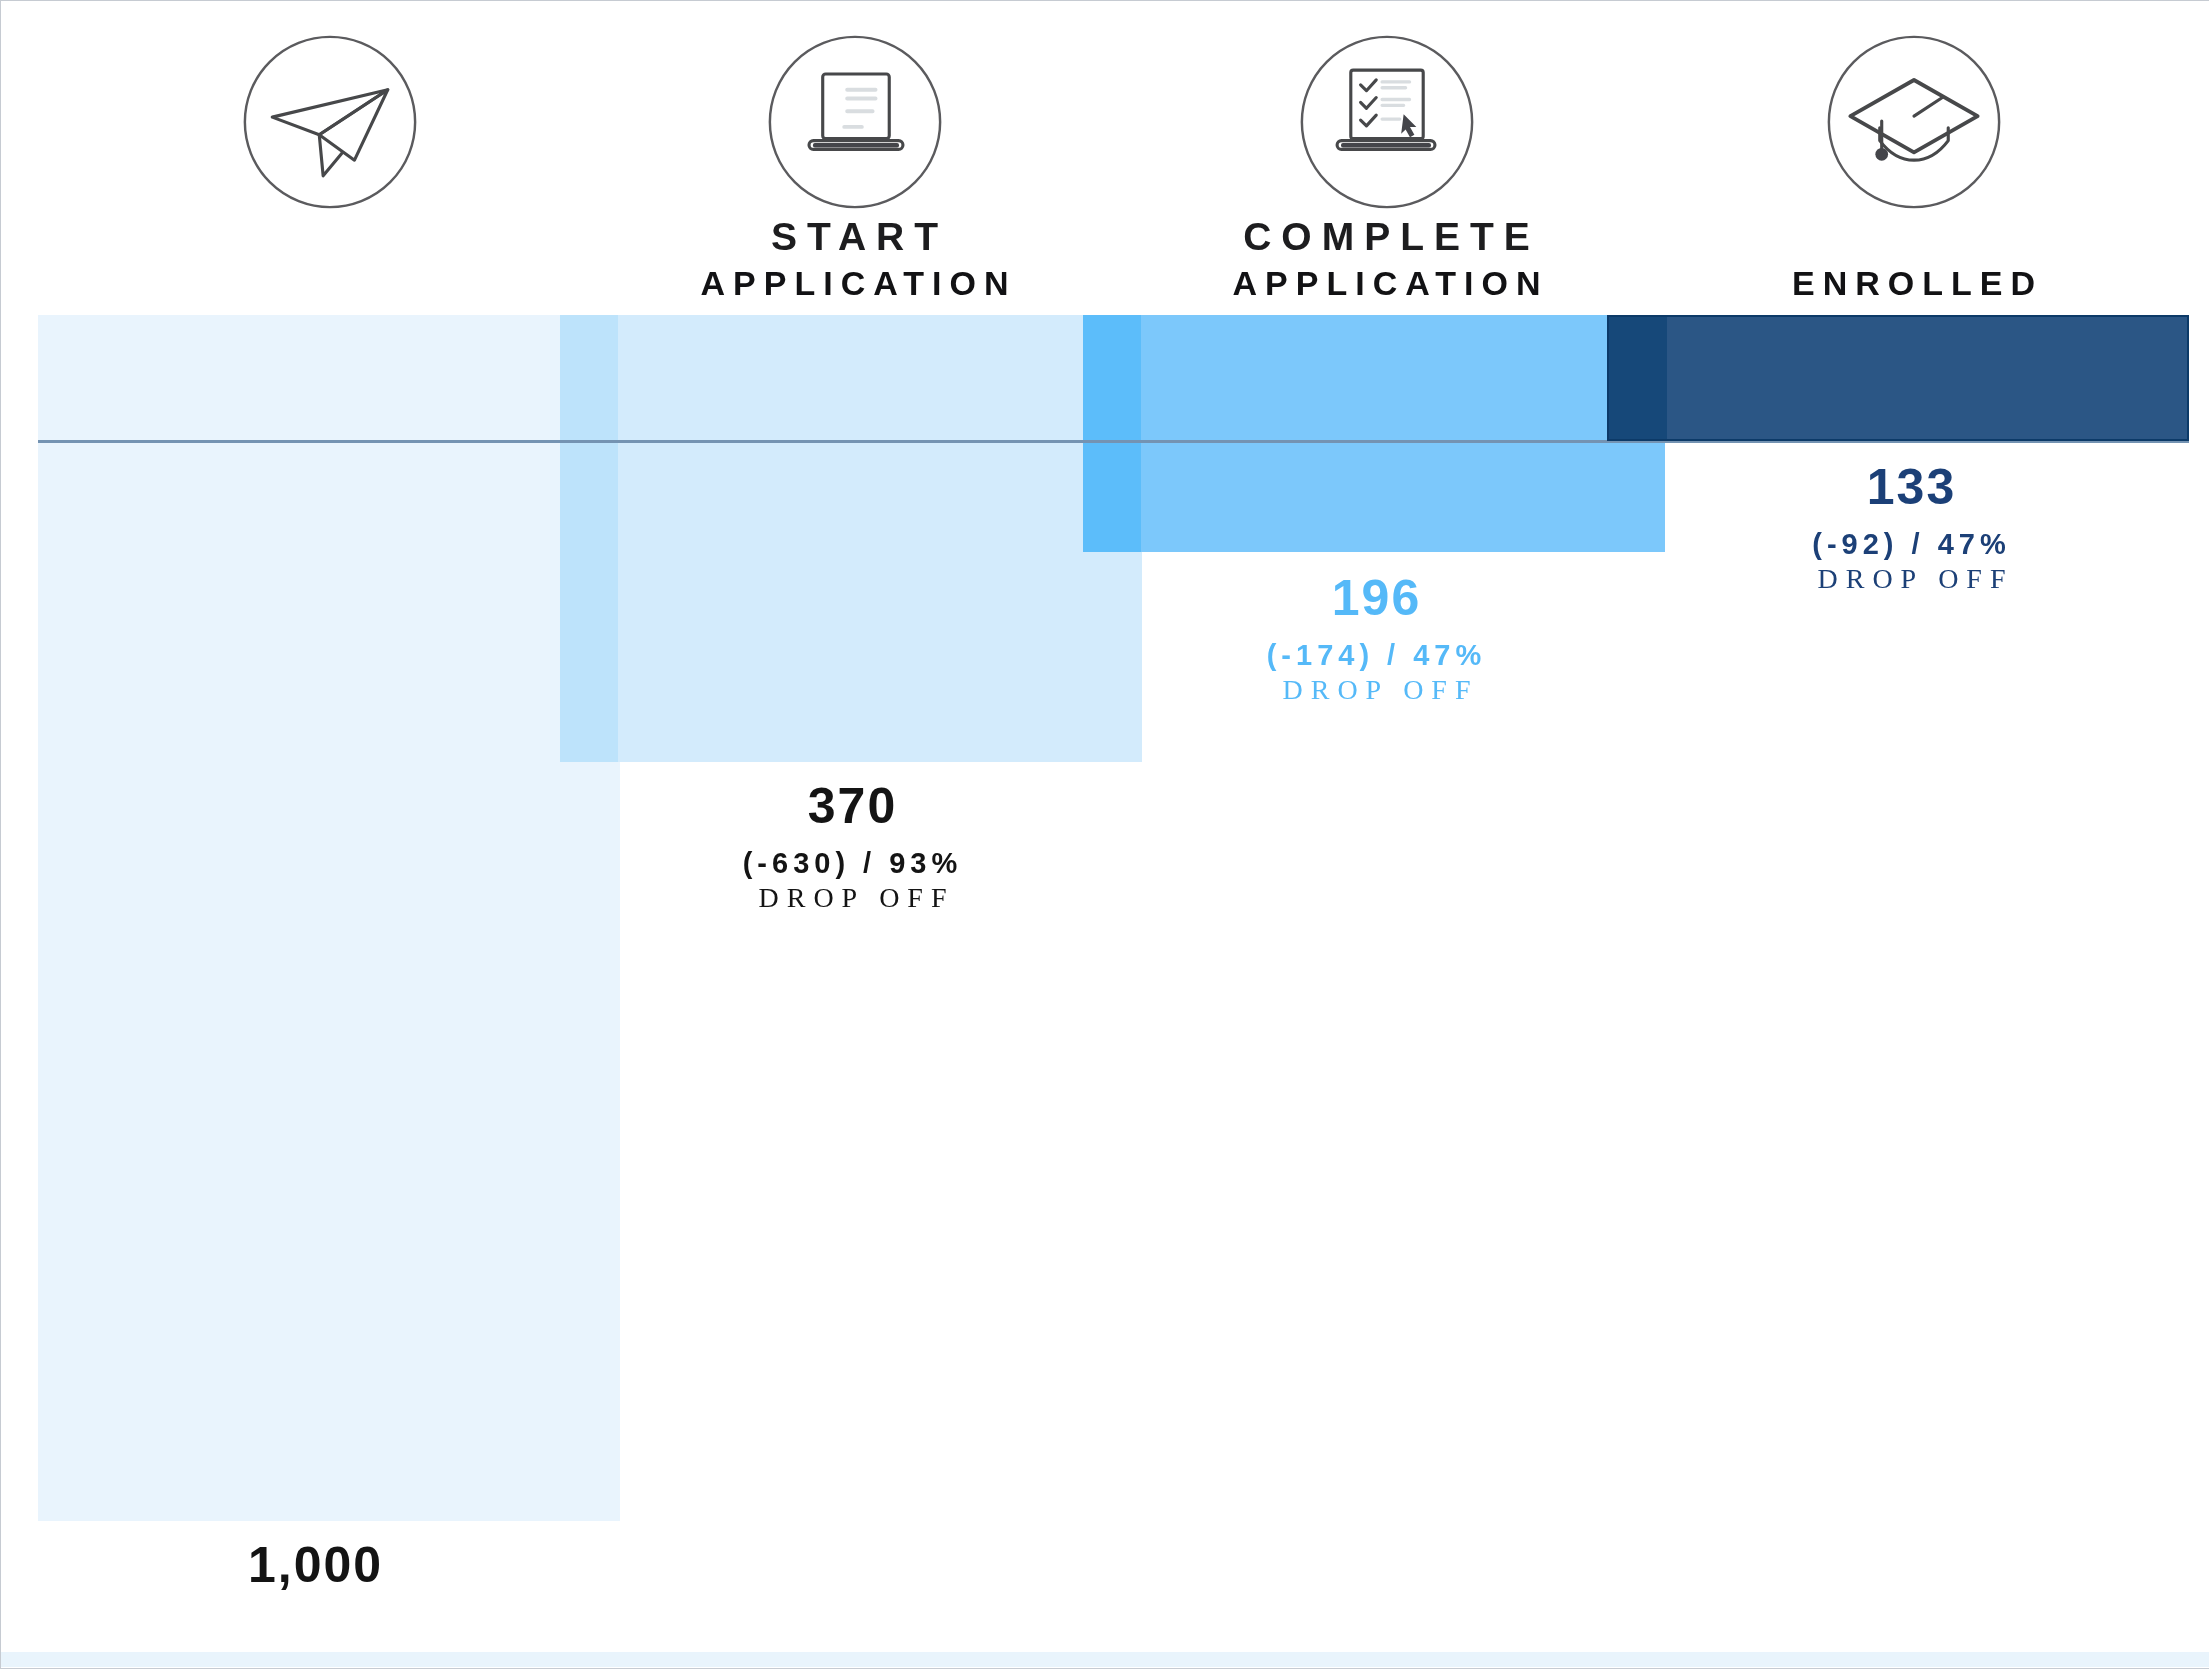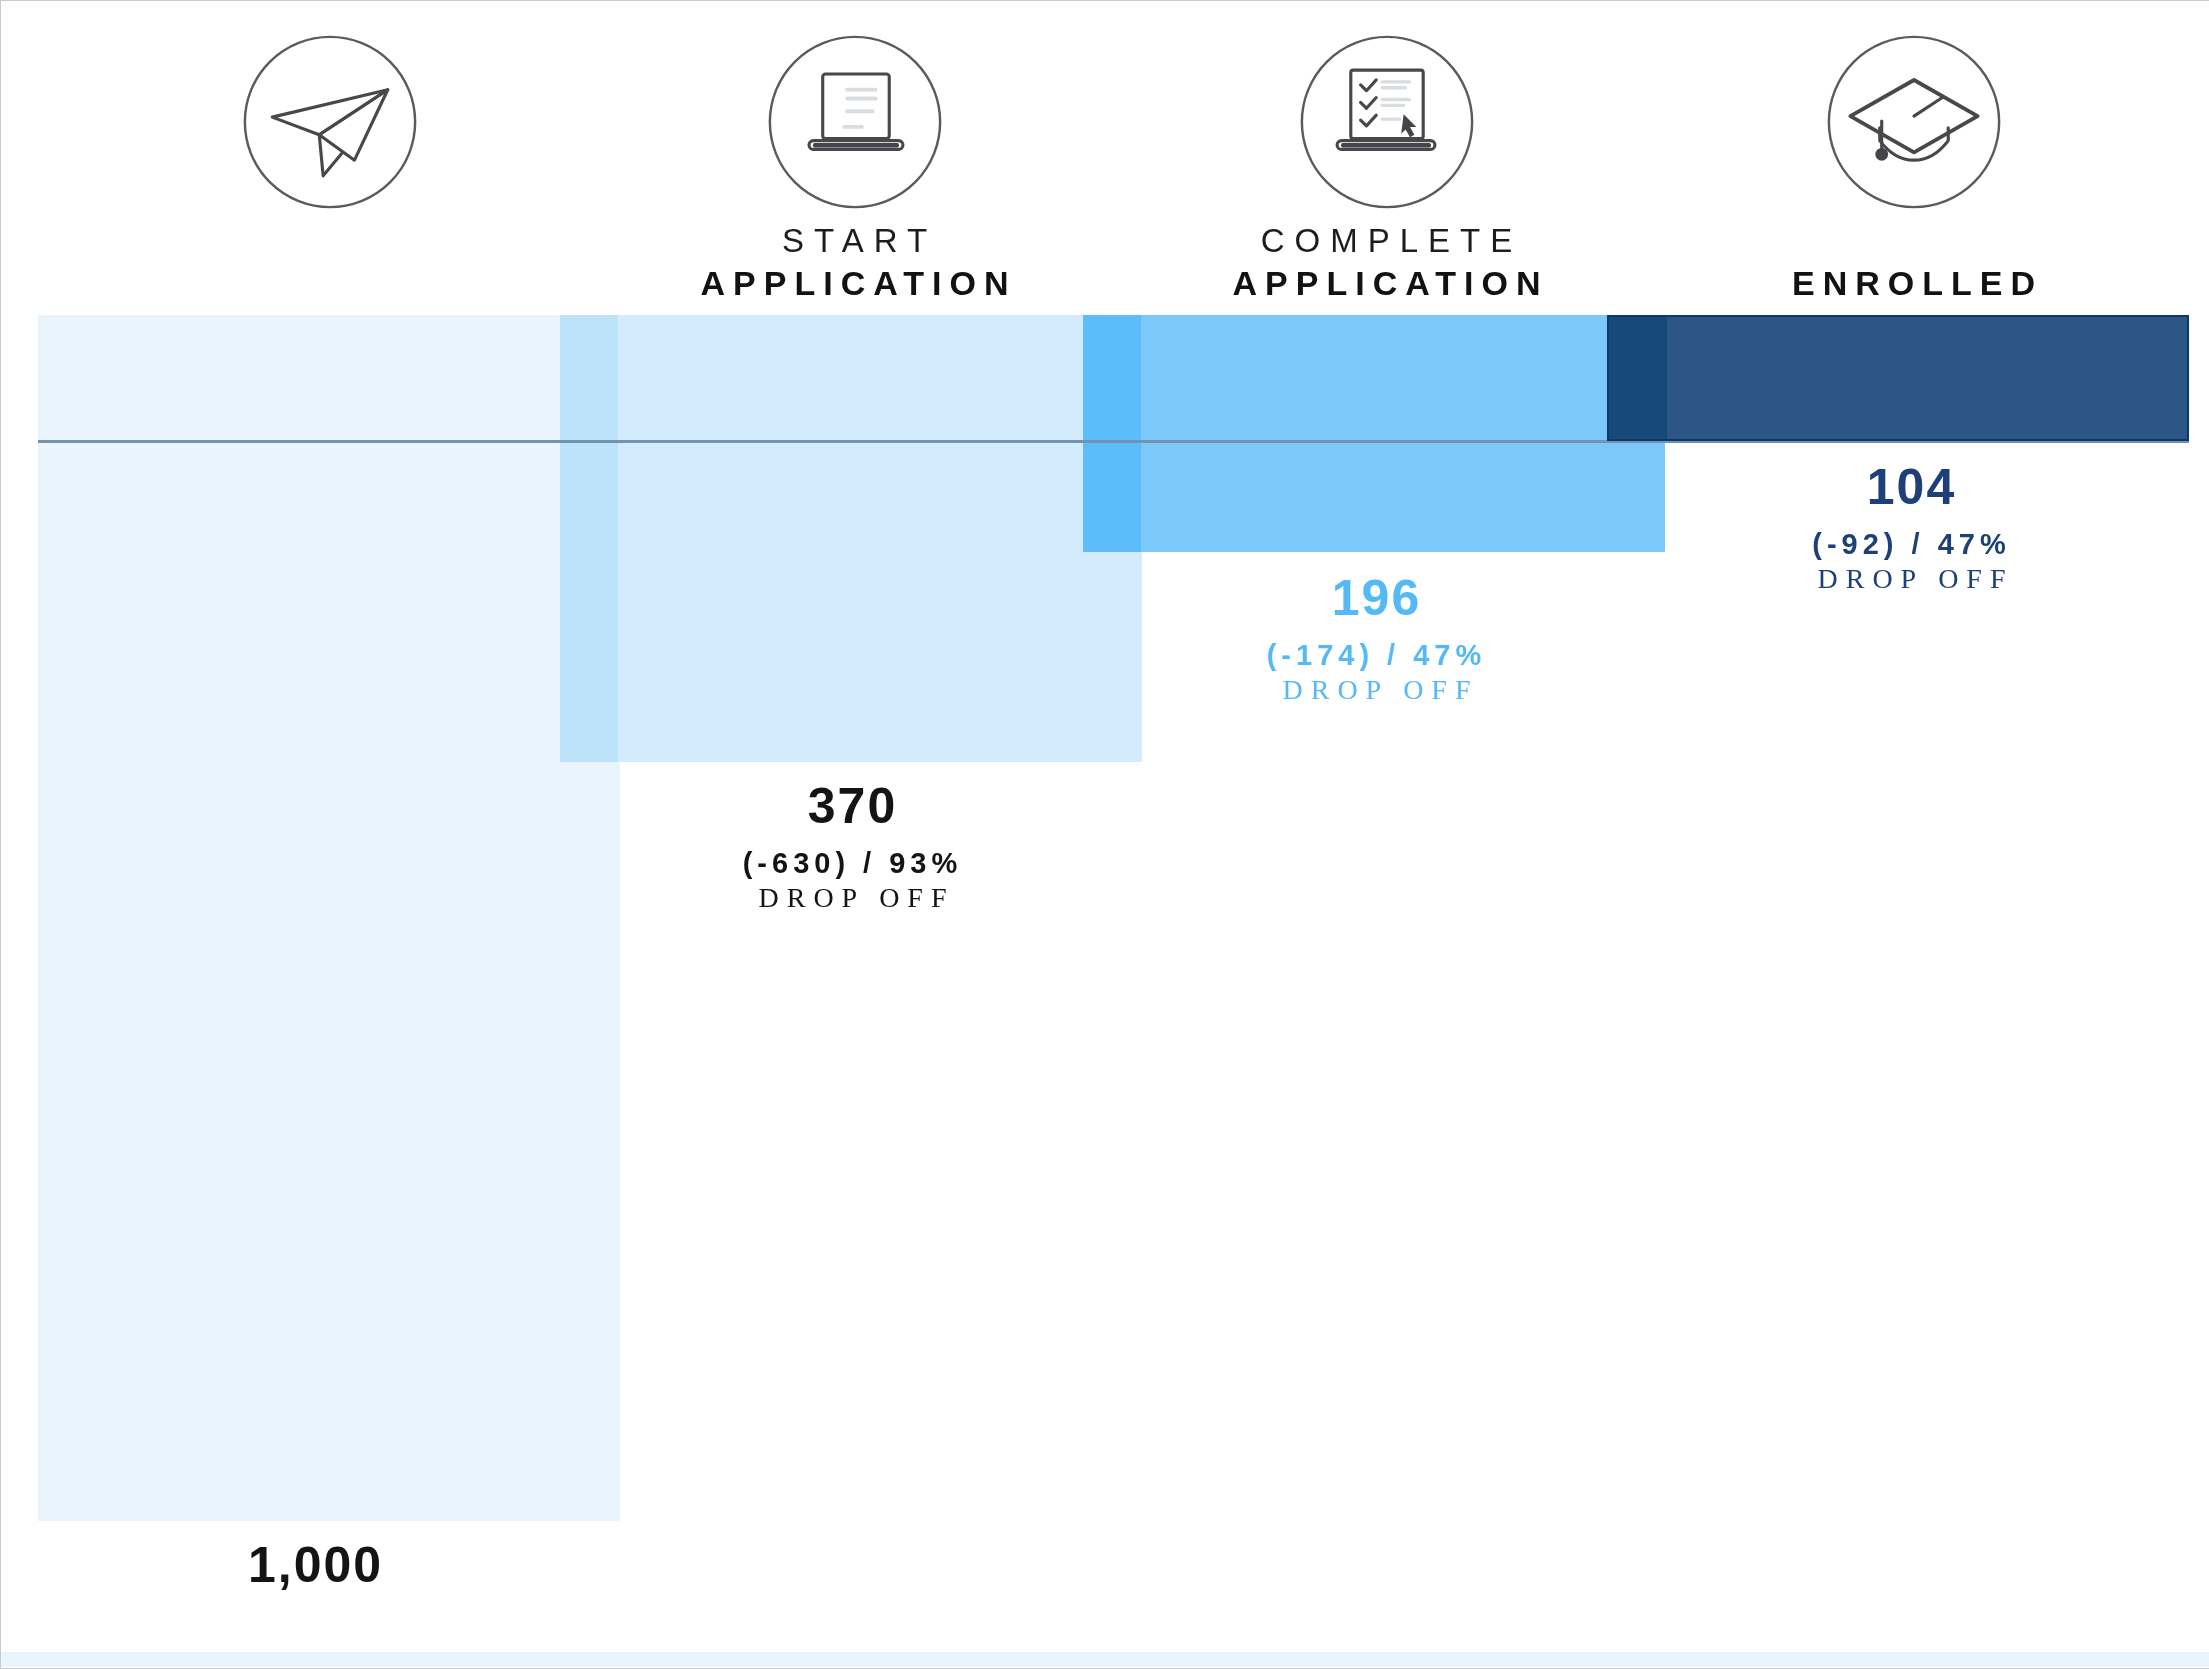--- a/index.html
+++ b/index.html
@@ -16,21 +16,21 @@
   .stage{
     position:absolute;top:30px;width:475px;
     display:flex;flex-direction:column;align-items:center;
   }
   .stage svg.icon{width:182px;height:182px;display:block;}
   .stage-labels{
     height:91px;display:flex;flex-direction:column;
     justify-content:flex-end;align-items:center;
   }
   .l1{
-    font-size:33px;font-weight:400;letter-spacing:10px;
+    font-size:39px;font-weight:700;letter-spacing:10px;
     color:#1d1d1f;line-height:1.25;white-space:nowrap;text-indent:10px;
   }
   .l2{
     font-size:34px;font-weight:700;letter-spacing:8px;
     color:#121214;line-height:1.25;white-space:nowrap;text-indent:8px;
   }
   
   .bar{position:absolute;}
   .bar .ovl{position:absolute;left:0;top:0;bottom:0;width:58px;}
   .baseline{position:absolute;left:37px;top:439px;width:2151px;height:3px;}
@@ -135,21 +135,21 @@
     <div class="drop">DROP OFF</div>
   </div>
 
   <div class="valblock" style="left: 1148px; top: 570px; color: rgb(85, 185, 248);">
     <div class="num">196</div>
     <div class="delta">(-174) / 47%</div>
     <div class="drop">DROP OFF</div>
   </div>
 
   <div class="valblock" style="left: 1683px; top: 459px; color: rgb(28, 64, 119);">
-    <div class="num">104</div>
+    <div class="num">133</div>
     <div class="delta">(-92) / 47%</div>
     <div class="drop">DROP OFF</div>
   </div>
 
   <div class="bottom-strip" style="background: rgb(233, 244, 252);"></div>
 
 </div>
 
 
 </body></html>

